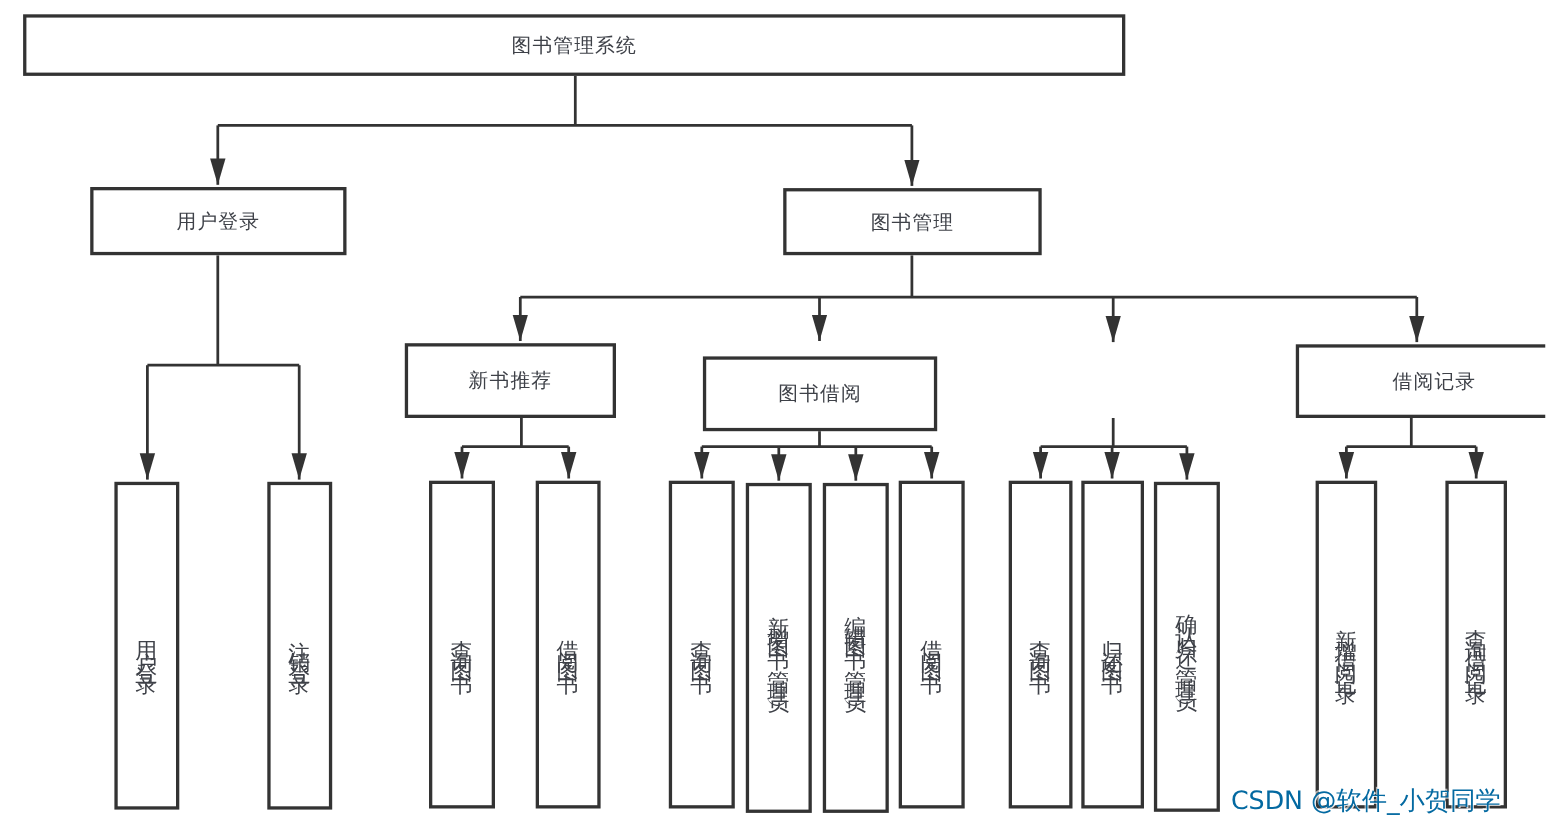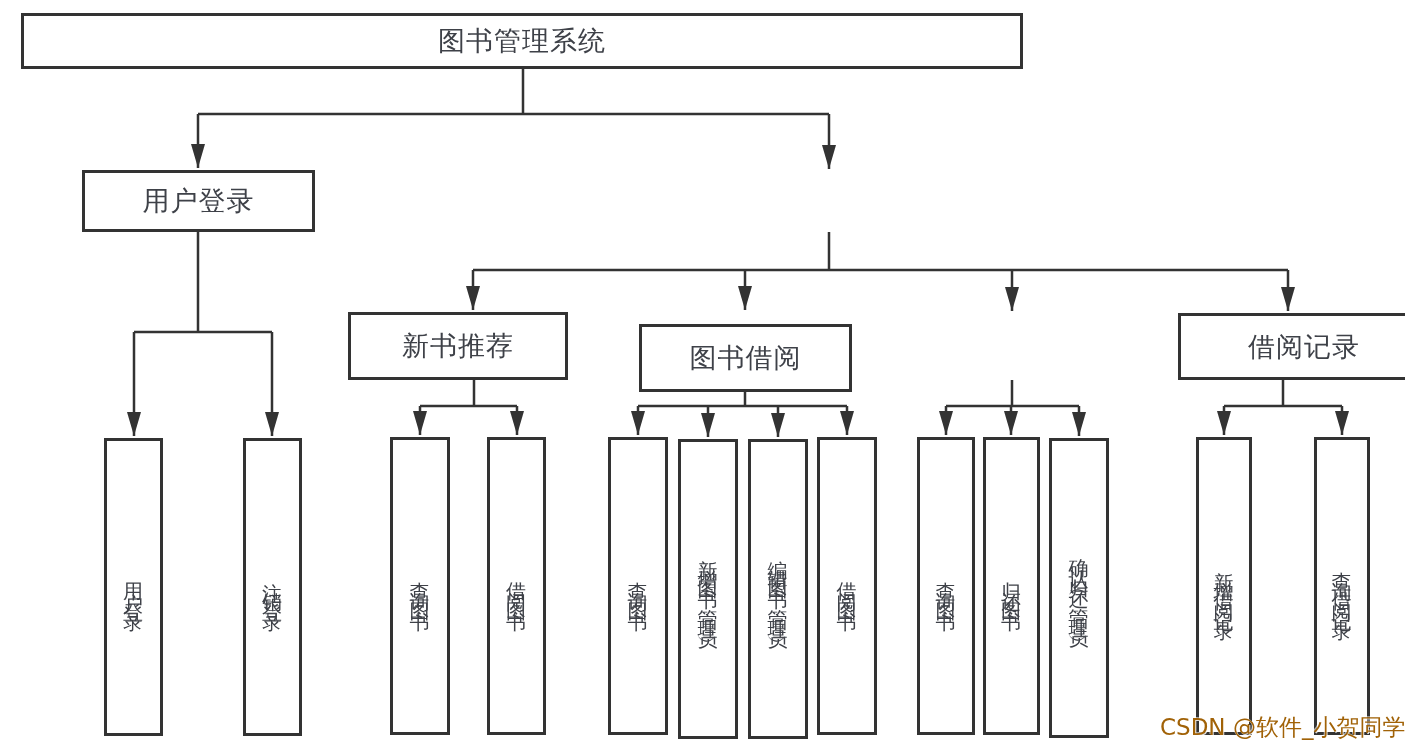--- a/index.html
+++ b/index.html
@@ -10,44 +10,44 @@
     overflow:hidden;
     font-family:"DejaVu Sans", sans-serif;
   }
   #connectors { position:absolute; left:0; top:0; z-index:1; }
   .hbox {
     position:absolute;
     box-sizing:border-box;
     background:#ffffff;
     border:3px solid #333333;
     display:flex; align-items:center; justify-content:center;
-    font-size:27px; color:#3e4148;
+    font-size:18px; color:#3e4148;
     letter-spacing:1px;
     z-index:2;
   }
   .vbox {
     position:absolute;
     box-sizing:border-box;
     background:#ffffff;
     border:3px solid #333333;
     display:flex; align-items:center; justify-content:center;
     writing-mode:vertical-rl;
     text-orientation:mixed;
     font-size:20px; color:#3e4148;
     letter-spacing:10px;
     line-height:1;
     z-index:2;
     text-align:center;
   }
   #watermark {
     position:absolute;
-    left:1160px; top:712px;
+    left:1119px; top:712px;
     width:245px;
     font-size:23px;
-    color:#a16207;
+    color:#0369a1;
     white-space:nowrap;
     z-index:5;
     text-shadow:1px 1px 0 rgba(255,255,255,0.85), -1px -1px 0 rgba(255,255,255,0.6);
   }
 </style>
 </head>
 <body>
 
 <div id="canvas">
 
@@ -97,22 +97,23 @@
         <path d="M1283,380 V407 M1224,406 H1342"></path>
         <path d="M1224,406 V435" marker-end="url(#arw)"></path>
         <path d="M1342,406 V435" marker-end="url(#arw)"></path>
       </g>
     </g>
   </svg>
 
   <div class="hbox" style="left:21px;top:13px;width:1002px;height:56px">图书管理系统</div>
 
   <div class="hbox" style="left:82px;top:170px;width:233px;height:62px">用户登录</div>
+  <div class="hbox" style="left:712px;top:171px;width:235px;height:61px">图书管理</div>
 
-  <div class="hbox" style="left:348px;top:312px;width:220px;height:68px">新书推荐</div>
+  <div class="hbox" style="left:368px;top:312px;width:192px;height:68px">新书推荐</div>
   <div class="hbox" style="left:639px;top:324px;width:213px;height:68px">图书借阅</div>
   <div class="hbox" style="left:1178px;top:313px;width:252px;height:67px">借阅记录</div>
 
   <div class="vbox" style="left:104px;top:438px;width:59px;height:298px">用户登录</div>
   <div class="vbox" style="left:243px;top:438px;width:59px;height:298px">注销登录</div>
 
   <div class="vbox" style="left:390px;top:437px;width:60px;height:298px">查询图书</div>
   <div class="vbox" style="left:487px;top:437px;width:59px;height:298px">借阅图书</div>
 
   <div class="vbox" style="left:608px;top:437px;width:60px;height:298px">查询图书</div>

